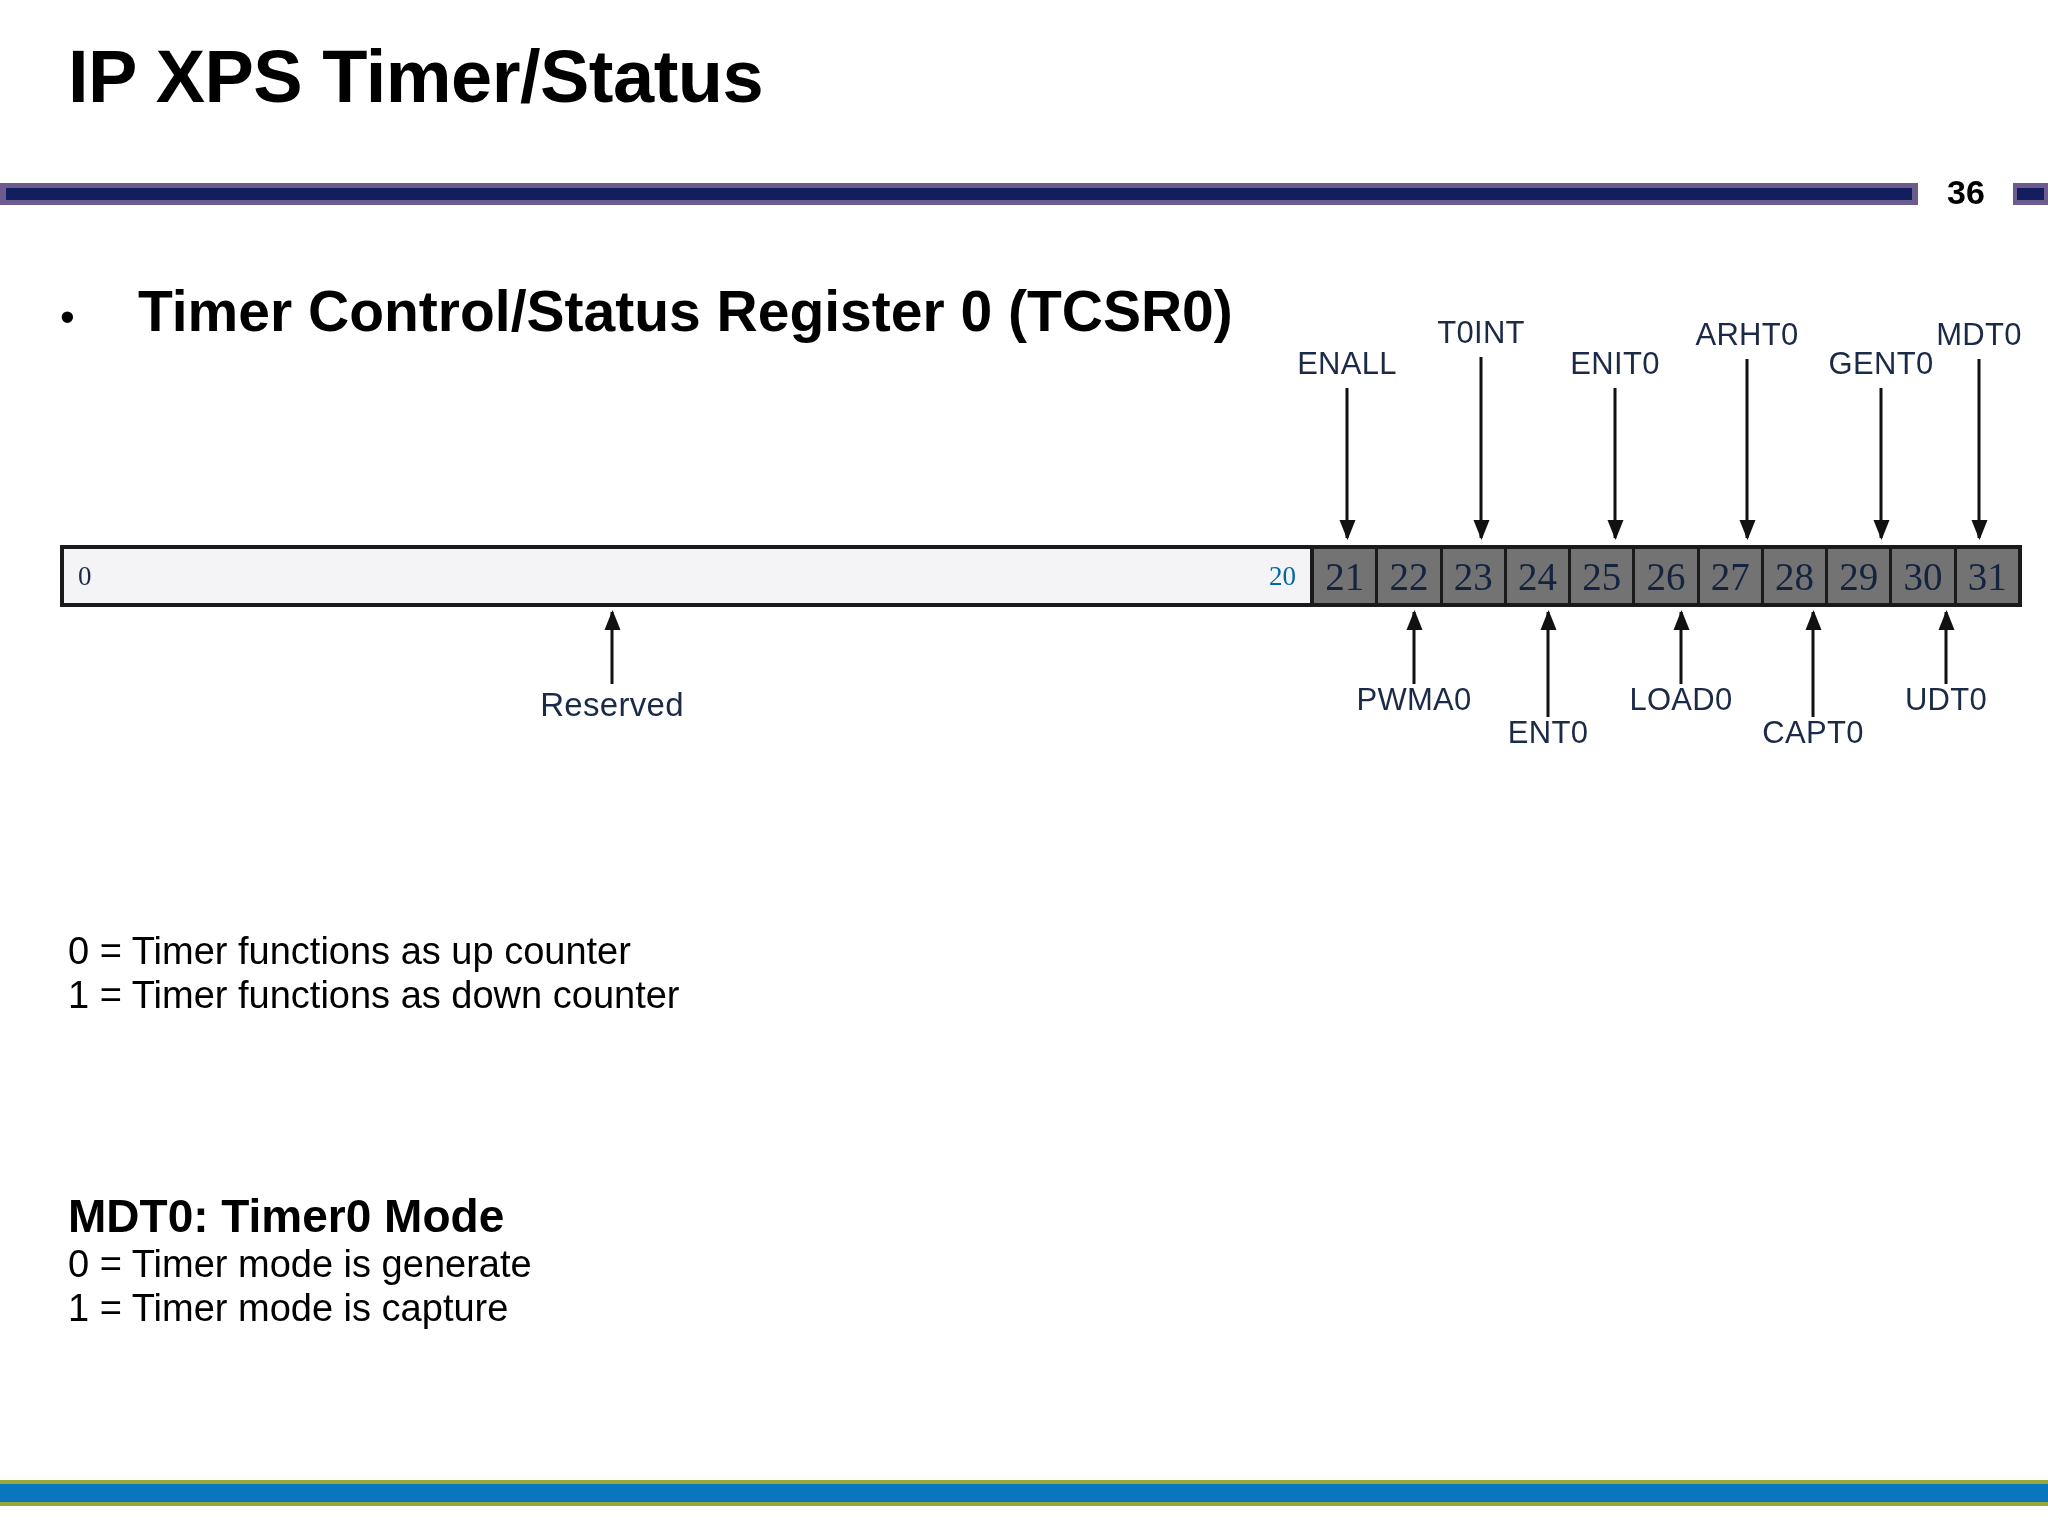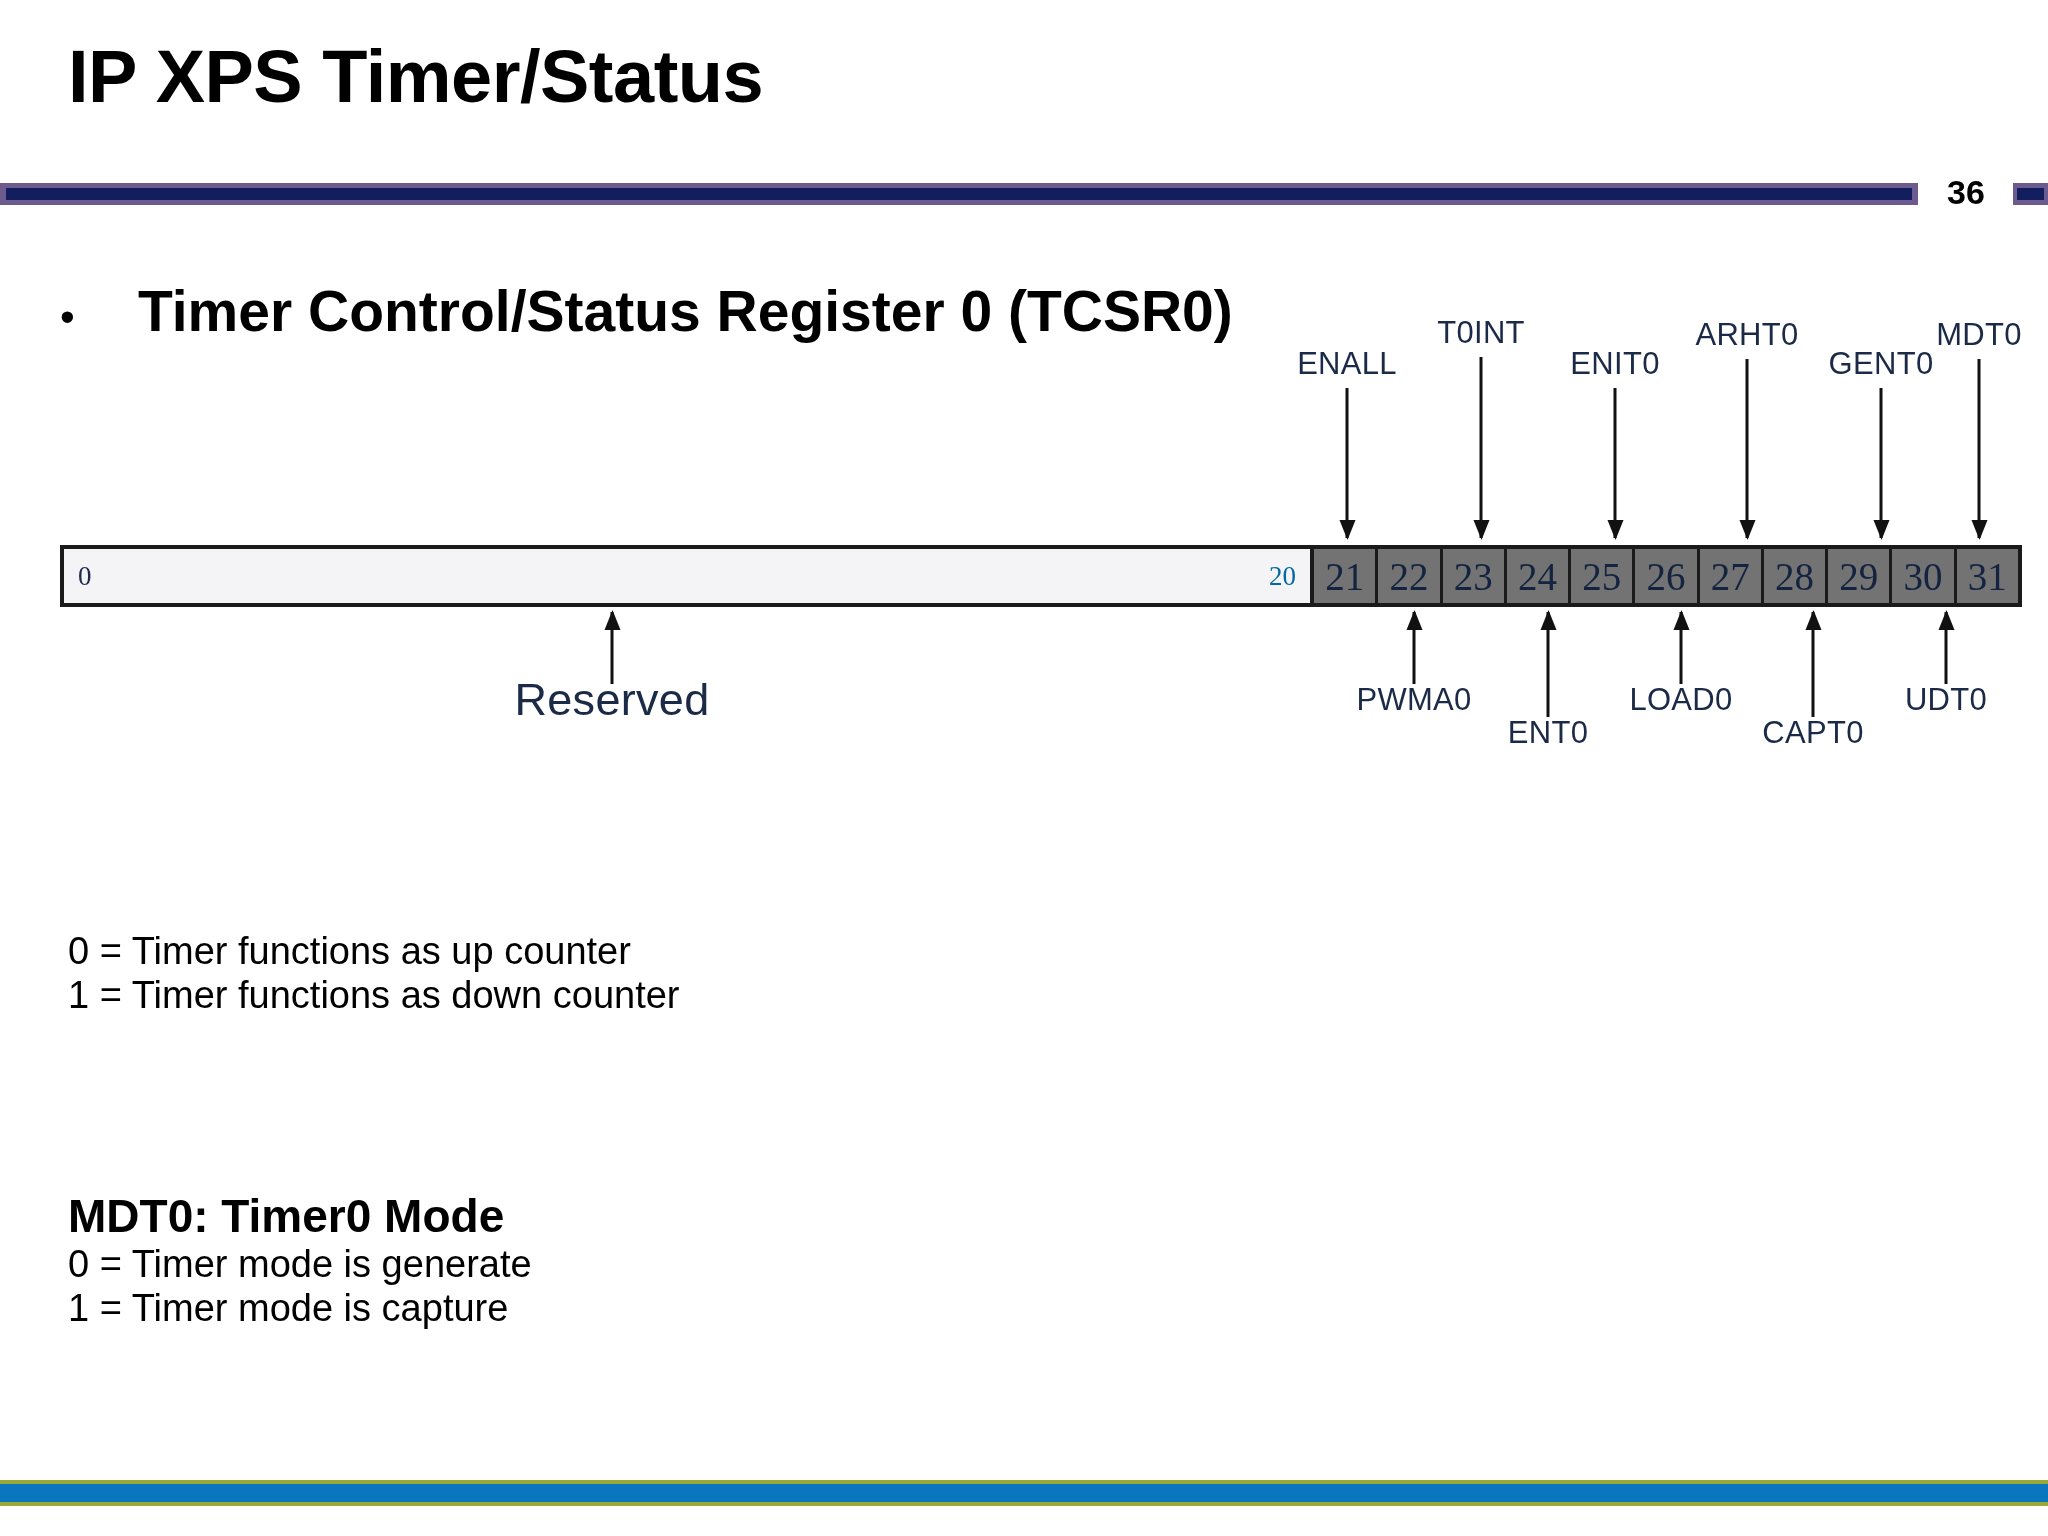--- a/index.html
+++ b/index.html
@@ -276,21 +276,21 @@
     <div class="bit-cell">25</div>
     <div class="bit-cell">26</div>
     <div class="bit-cell">27</div>
     <div class="bit-cell">28</div>
     <div class="bit-cell">29</div>
     <div class="bit-cell">30</div>
     <div class="bit-cell">31</div>
   </div>
 
   <div class="arrow-up" style="left:588px; top:222px; height:72px;"></div>
-  <div class="lbl" style="left:588px; top:284px; font-size:45px;">Reserved</div>
+  <div class="lbl" style="left:588px; top:296px; font-size:33px;">Reserved</div>
 
   <div class="arrow-up" style="left:1390px; top:222px; height:72px;"></div>
   <div class="lbl" style="left:1390px; top:292px;">PWMA0</div>
 
   <div class="arrow-up" style="left:1524px; top:222px; height:105px;"></div>
   <div class="lbl" style="left:1524px; top:325px;">ENT0</div>
 
   <div class="arrow-up" style="left:1657px; top:222px; height:72px;"></div>
   <div class="lbl" style="left:1657px; top:292px;">LOAD0</div>
 

